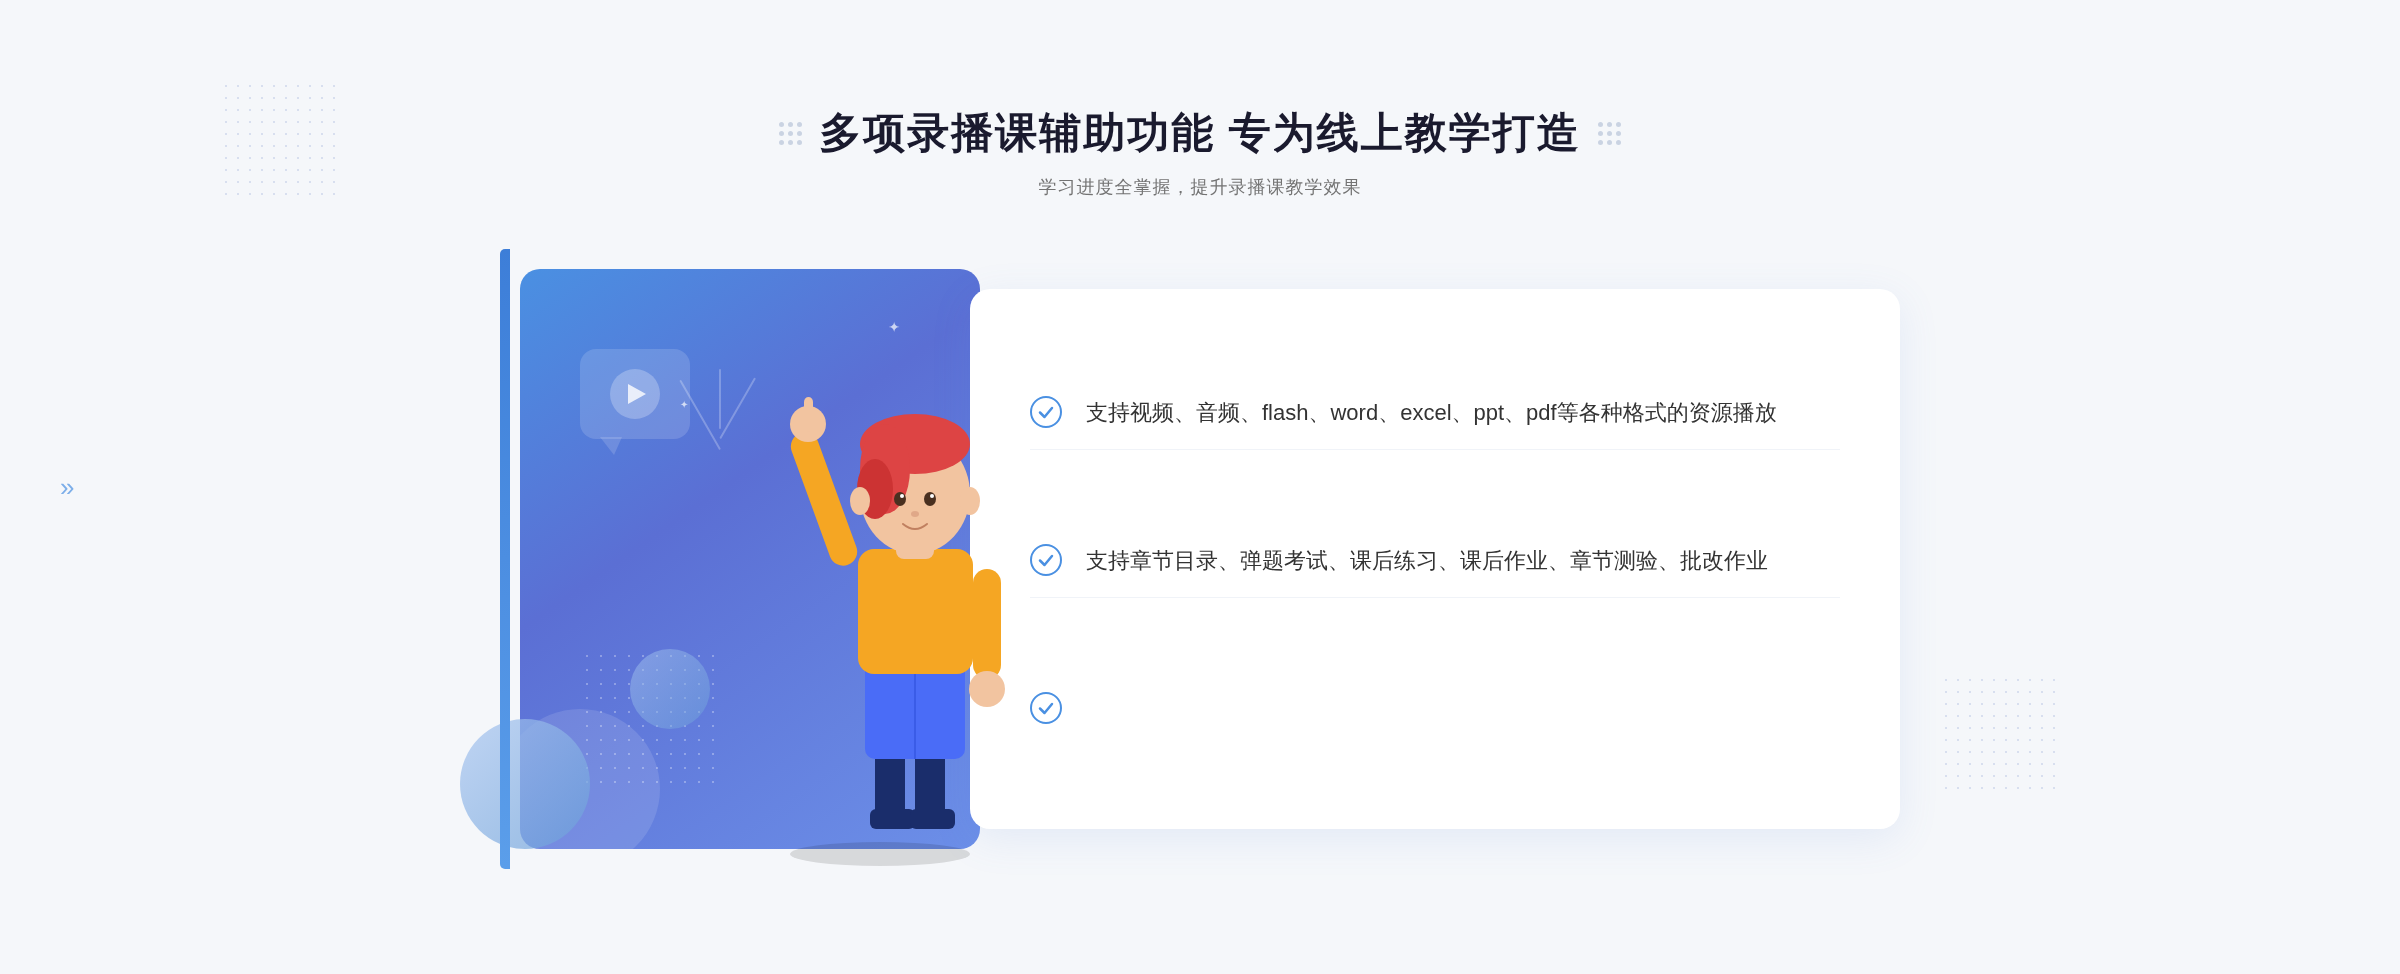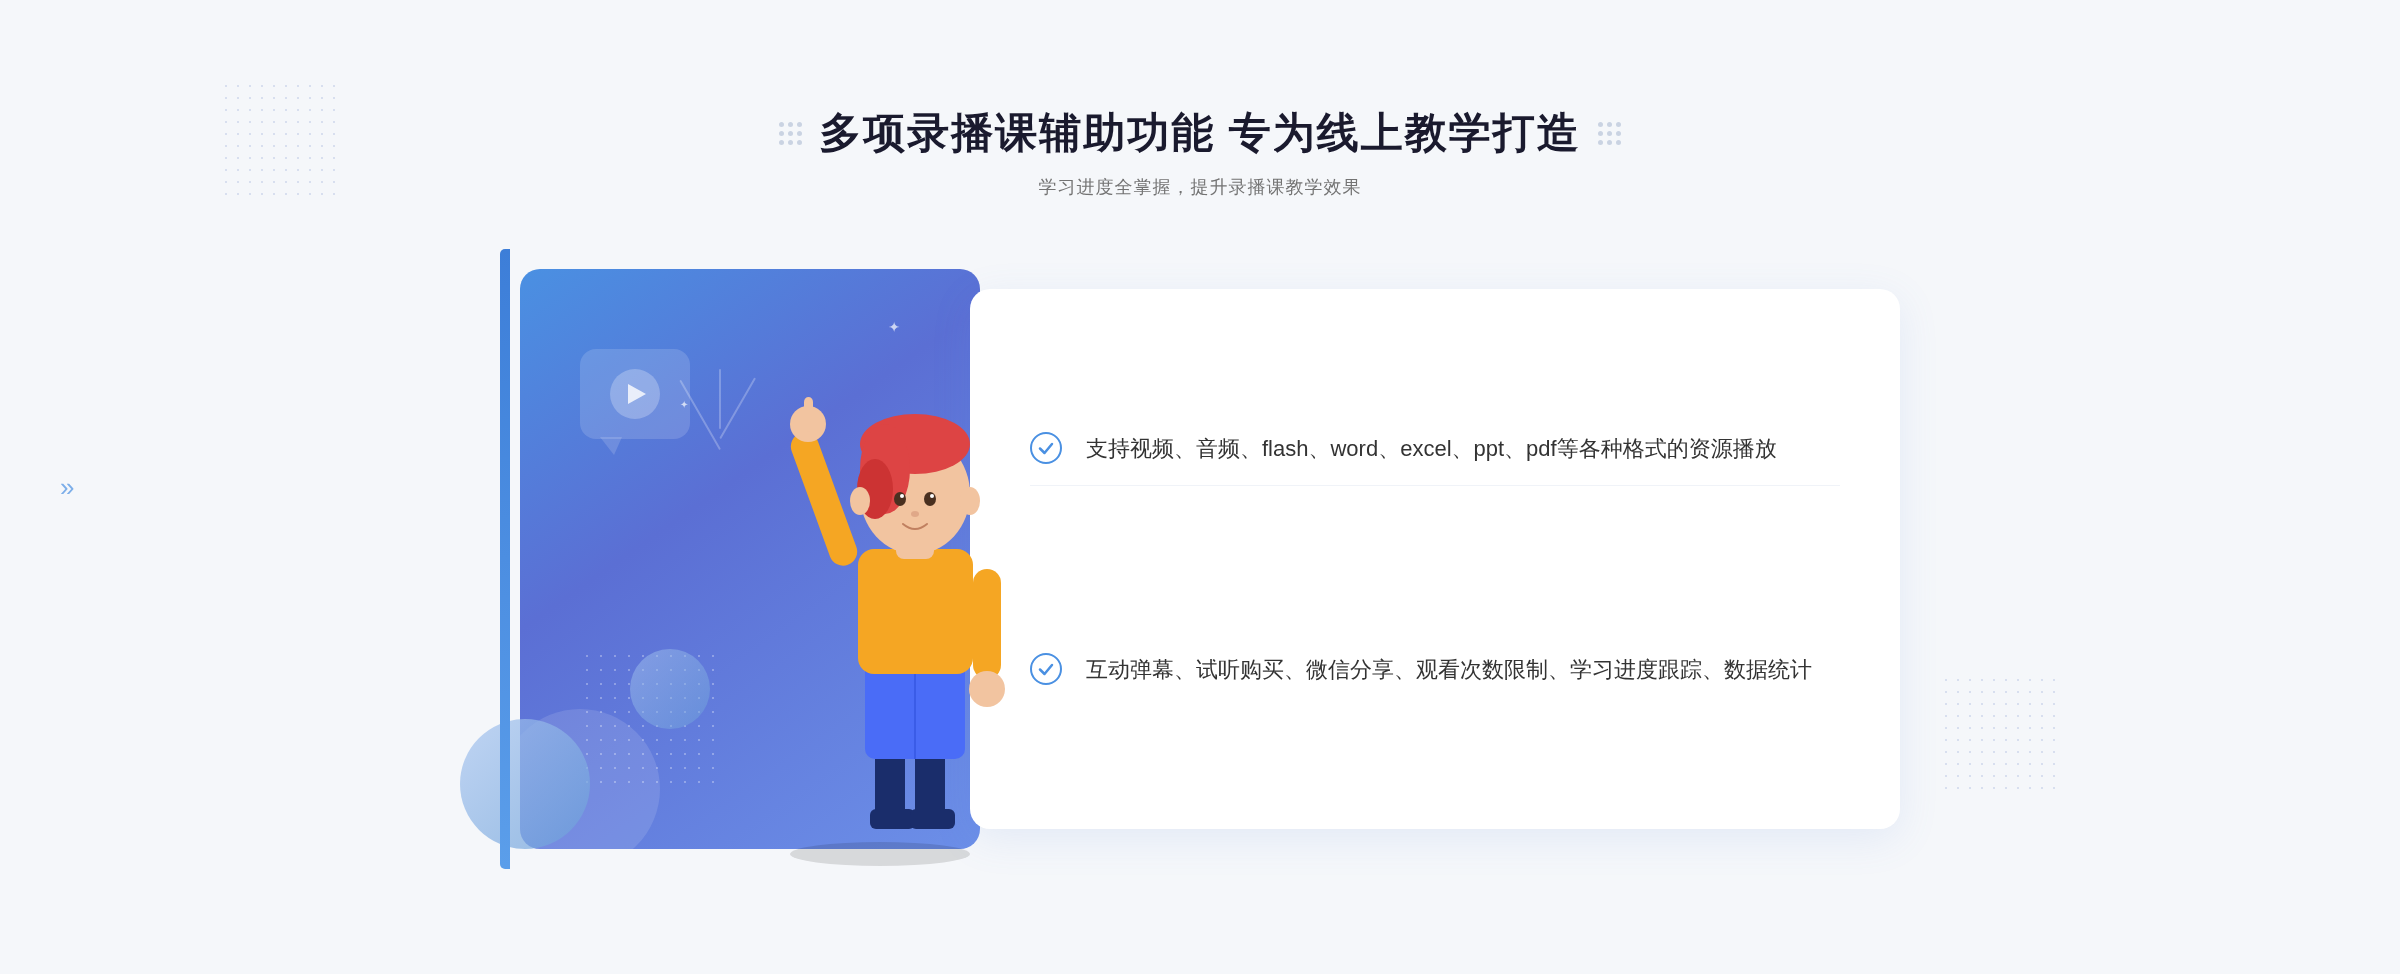--- a/index.html
+++ b/index.html
@@ -504,29 +504,37 @@
       <div class="feature-item">
         <div class="check-icon">
           <svg viewBox="0 0 32 32" fill="none" xmlns="http://www.w3.org/2000/svg">
             <circle cx="16" cy="16" r="15" stroke="#4a90e2" stroke-width="2"></circle>
             <path d="M10 16.5 L14.5 21 L22 12" stroke="#4a90e2" stroke-width="2.5" stroke-linecap="round" stroke-linejoin="round"></path>
           </svg>
         </div>
         <span class="feature-text">支持视频、音频、flash、word、excel、ppt、pdf等各种格式的资源播放</span>
       </div>
 
-
-
       <div class="feature-item">
         <div class="check-icon">
           <svg viewBox="0 0 32 32" fill="none" xmlns="http://www.w3.org/2000/svg">
             <circle cx="16" cy="16" r="15" stroke="#4a90e2" stroke-width="2"></circle>
             <path d="M10 16.5 L14.5 21 L22 12" stroke="#4a90e2" stroke-width="2.5" stroke-linecap="round" stroke-linejoin="round"></path>
           </svg>
         </div>
-        <span class="feature-text">互动弹幕、试听购买、微信分享、观看次数限制、学习进度跟踪、数据统计</span>
+        <span class="feature-text">支持章节目录、弹题考试、课后练习、课后作业、章节测验、批改作业</span>
+      </div>
+
+
+      <div class="feature-item">
+        <div class="check-icon">
+          <svg viewBox="0 0 32 32" fill="none" xmlns="http://www.w3.org/2000/svg">
+            <circle cx="16" cy="16" r="15" stroke="#4a90e2" stroke-width="2"></circle>
+            <path d="M10 16.5 L14.5 21 L22 12" stroke="#4a90e2" stroke-width="2.5" stroke-linecap="round" stroke-linejoin="round"></path>
+          </svg>
+        </div>
       </div>
 
     </div>
 
   </div>
 
 </div>
 
 </body></html>

